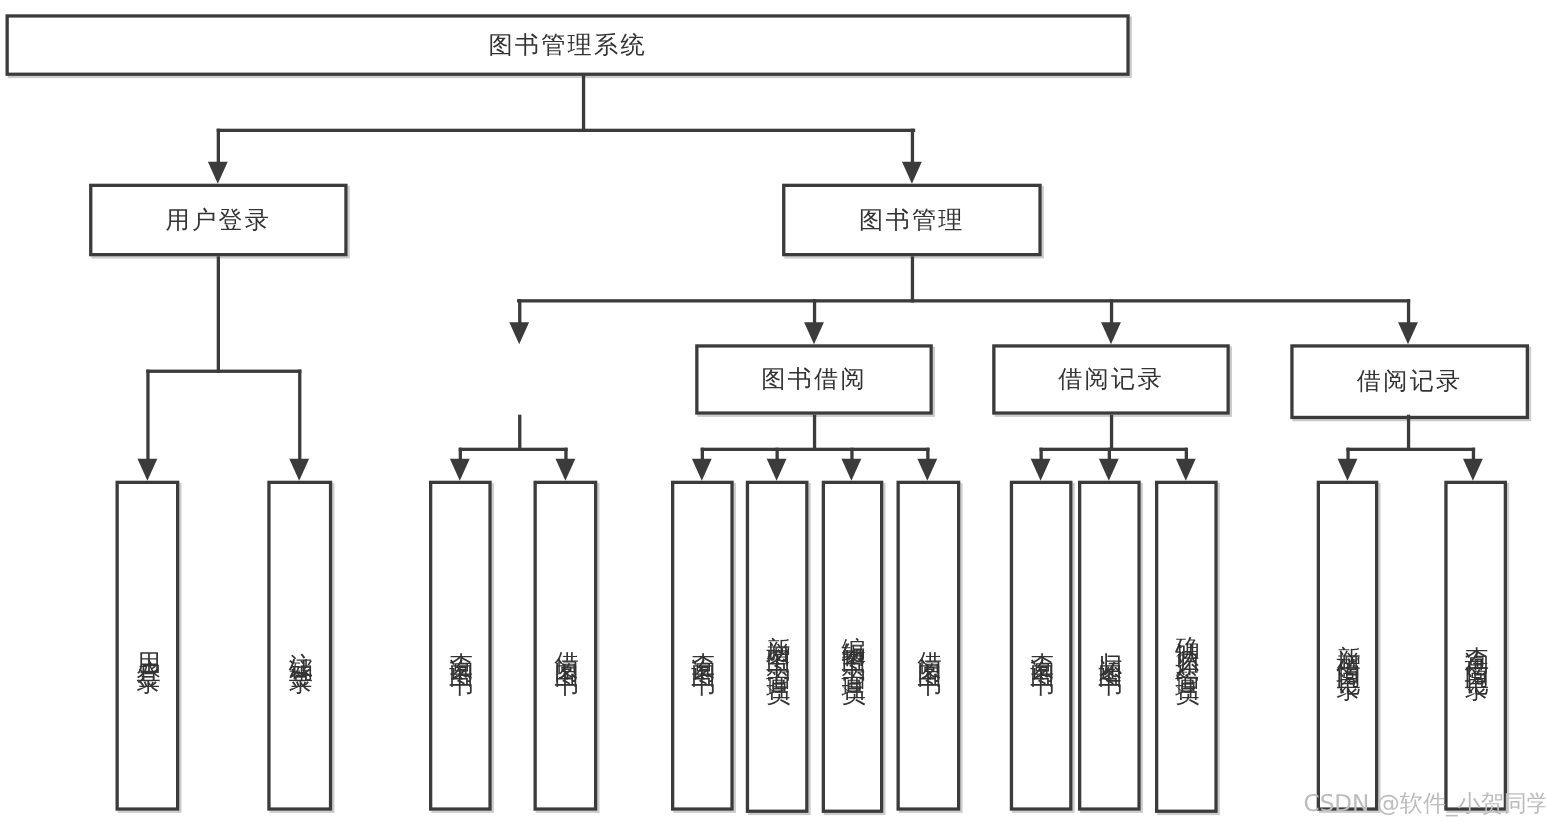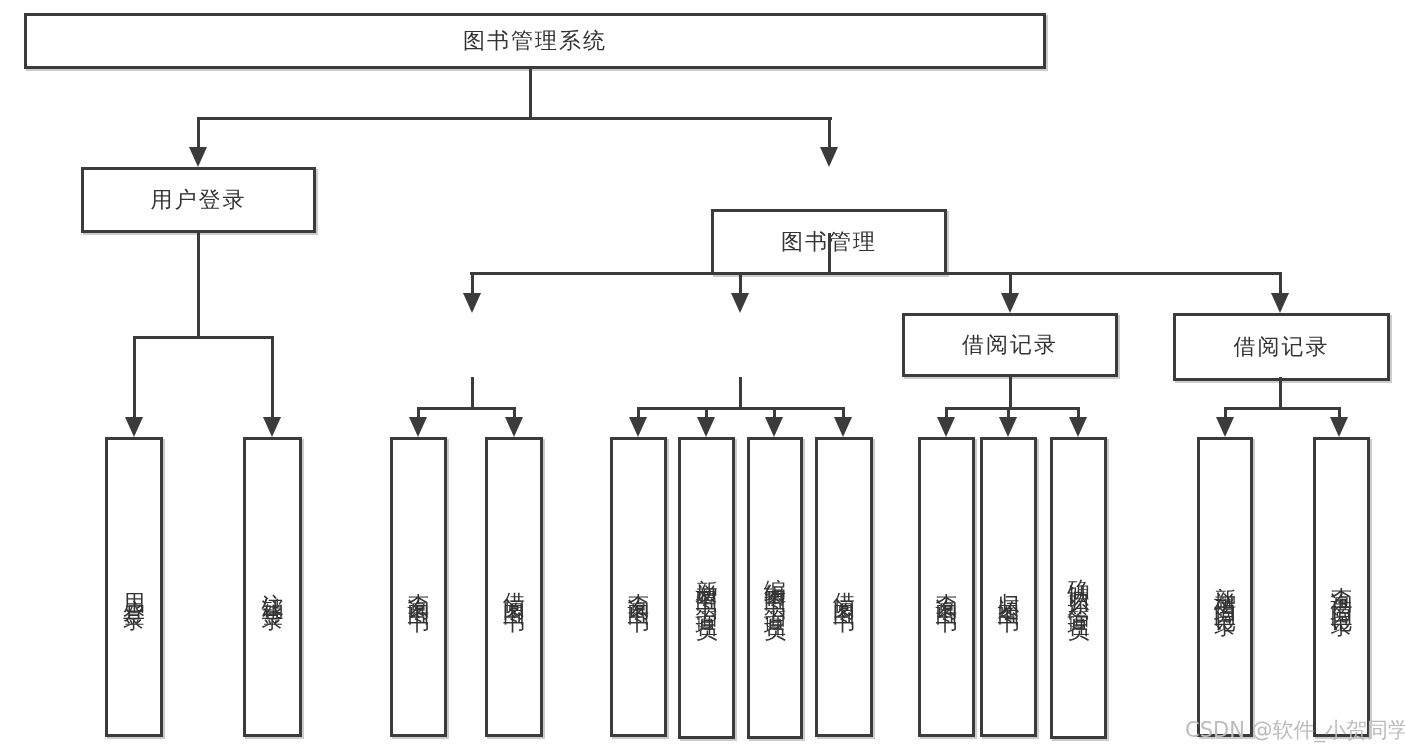--- a/index.html
+++ b/index.html
@@ -60,35 +60,35 @@
     color: #bcbcbc;
     font-size: 21px;
     white-space: nowrap;
   }
 </style>
 </head>
 <body>
 
 <div class="canvas">
 
-  <div class="box hbox" style="left:24px; top:13px; width:1022px; height:56px;">
+  <div class="box hbox" style="left:5px; top:13px; width:1022px; height:56px;">
     <span>图书管理系统</span>
   </div>
 
   <div class="vline" style="left:529px; top:68px; height:50px;"></div>
   <div class="hline" style="left:197px; top:117px; width:635px;"></div>
   <div class="vline" style="left:197px; top:117px; height:32px;"></div>
   <div class="arrowhead" style="left:189px; top:147px;"></div>
   <div class="vline" style="left:828px; top:117px; height:32px;"></div>
   <div class="arrowhead" style="left:820px; top:147px;"></div>
 
   <div class="box hbox" style="left:81px; top:167px; width:235px; height:66px;">
     <span>用户登录</span>
   </div>
-  <div class="box hbox" style="left:711px; top:167px; width:236px; height:66px;margin-top:42px;">
+  <div class="box hbox" style="left:711px; top:167px; width:236px; height:66px;">
     <span>图书管理</span>
   </div>
 
   <div class="vline" style="left:197px; top:233px; height:106px;"></div>
   <div class="hline" style="left:133px; top:336px; width:141px;"></div>
   <div class="vline" style="left:133px; top:336px; height:84px;"></div>
   <div class="arrowhead" style="left:125px; top:417px;"></div>
   <div class="vline" style="left:271px; top:336px; height:84px;"></div>
   <div class="arrowhead" style="left:263px; top:417px;"></div>
 
@@ -96,20 +96,23 @@
   <div class="hline" style="left:470px; top:272px; width:812px;"></div>
   <div class="vline" style="left:471px; top:272px; height:22px;"></div>
   <div class="arrowhead" style="left:463px; top:293px;"></div>
   <div class="vline" style="left:739px; top:272px; height:22px;"></div>
   <div class="arrowhead" style="left:731px; top:293px;"></div>
   <div class="vline" style="left:1009px; top:272px; height:22px;"></div>
   <div class="arrowhead" style="left:1001px; top:293px;"></div>
   <div class="vline" style="left:1279px; top:272px; height:22px;"></div>
   <div class="arrowhead" style="left:1271px; top:293px;"></div>
 
+  <div class="box hbox" style="left:632px; top:313px; width:216px; height:64px;">
+    <span>图书借阅</span>
+  </div>
   <div class="box hbox" style="left:902px; top:313px; width:216px; height:64px;">
     <span>借阅记录</span>
   </div>
   <div class="box hbox" style="left:1173px; top:313px; width:217px; height:68px;">
     <span>借阅记录</span>
   </div>
 
   <div class="vline" style="left:471px; top:377px; height:33px;"></div>
   <div class="hline" style="left:417px; top:407px; width:99px;"></div>
   <div class="vline" style="left:417px; top:407px; height:13px;"></div>

